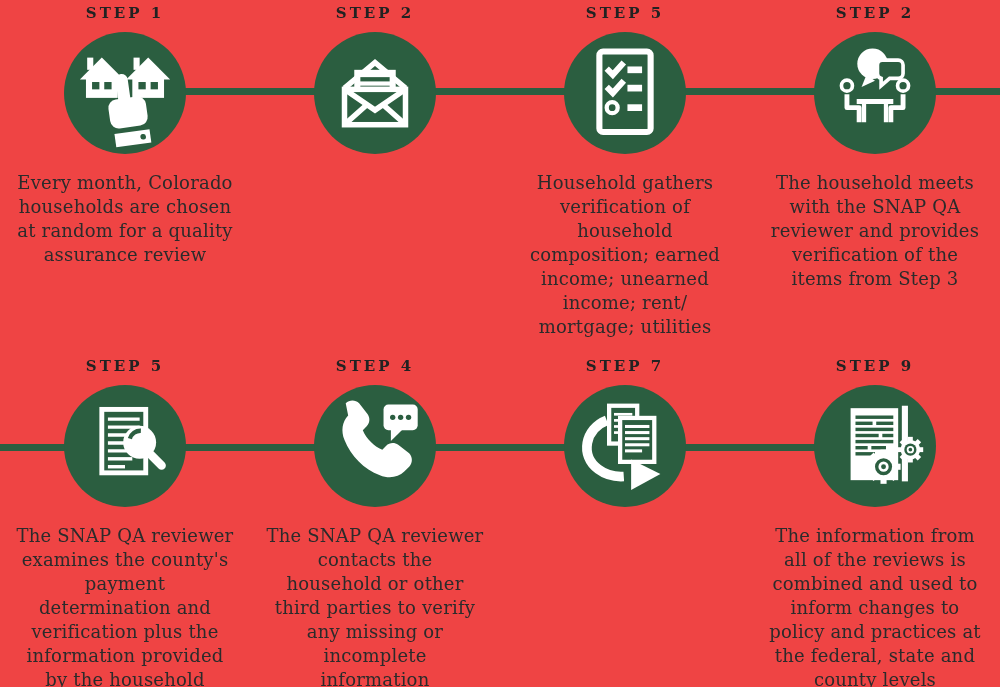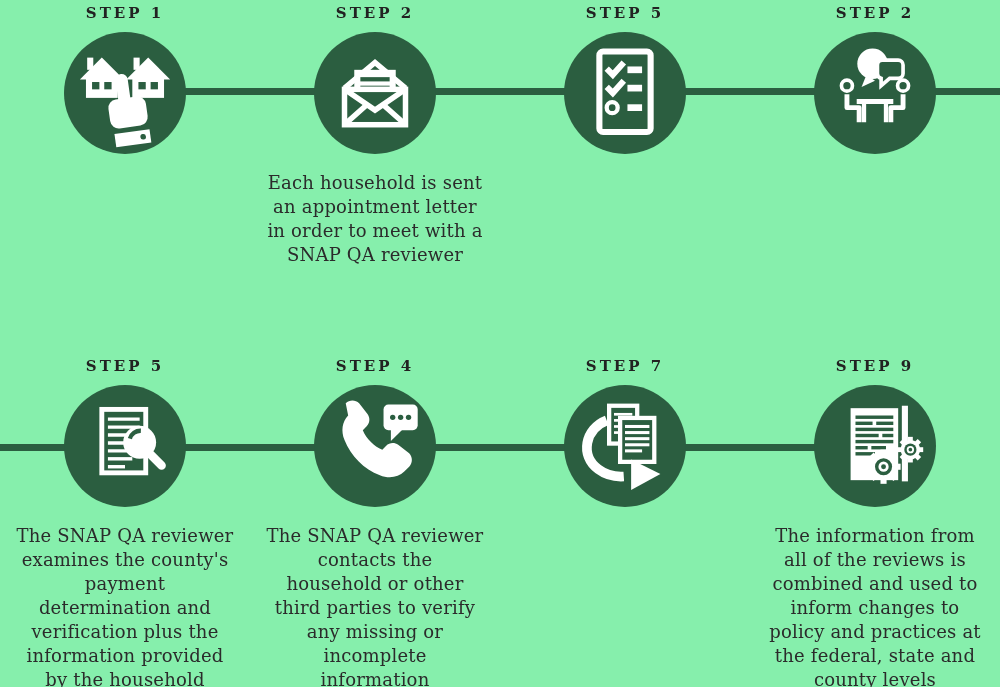--- a/index.html
+++ b/index.html
@@ -1,17 +1,17 @@
 <!DOCTYPE html>
 <html style="--green: #2b5e40;"><head>
 <meta charset="utf-8">
 <style>
   html,body{margin:0;padding:0;background:#fff;}
   .canvas{
-    position:relative;width:1000px;height:687px;background:#86efac;
+    position:relative;width:1000px;height:687px;background:#ef4444;
     overflow:hidden;font-family:"DejaVu Serif","Liberation Serif",serif;
   }
   .connector{position:absolute;height:7px;background:var(--green,#2b5e40);z-index:0;}
   .line1{top:88px;left:127px;right:0;}
   .line2{top:444px;left:0;width:872px;}
   .row{position:absolute;left:0;width:1000px;display:flex;z-index:1;}
   .row1{top:0;}
   .row2{top:353px;}
   .step{width:250px;display:flex;flex-direction:column;align-items:center;}
   .step-label{
@@ -61,72 +61,84 @@
             <rect class="gf" x="71" y="41" width="6" height="6"></rect>
           </g>
           <g transform="rotate(-8 52 66)">
             <rect class="wf" x="46" y="34" width="10" height="30" rx="5"></rect>
             <rect class="wf" x="37" y="54" width="31" height="24" rx="7"></rect>
             <rect class="wf" x="39" y="82" width="29" height="11"></rect>
             <circle class="gf" cx="62" cy="87.5" r="2.3"></circle>
           </g>
         </svg>
       </div>
+      <div class="step-desc">Every month, Colorado
+households are chosen
+at random for a quality
+assurance review</div>
     </div>
 
     <div class="step">
       <div class="step-label">STEP 2</div>
       <div class="circle">
         <svg viewBox="0 0 100 100">
           <polyline class="ws" points="25,46 50,25 75,46" stroke-width="4.5"></polyline>
           <rect class="wf" x="33" y="31" width="34" height="28"></rect>
           <rect class="gf" x="38" y="37" width="24" height="3.5"></rect>
           <rect class="gf" x="38" y="44" width="24" height="3.5"></rect>
           <rect class="gf" x="38" y="51" width="17" height="3.5"></rect>
           <rect x="25" y="47" width="50" height="29" fill="var(--green,#2b5e40)" stroke="#ffffff" stroke-width="4.5"></rect>
           <path class="ws" d="M25,47 L50,64 L75,47" stroke-width="4.5"></path>
           <path class="ws" d="M26,75 L44,59 M74,75 L56,59" stroke-width="4.5"></path>
         </svg>
       </div>
-      <div class="step-desc">Each household is sent
-an appointment letter
-in order to meet with a
-SNAP QA reviewer</div>
     </div>
 
     <div class="step">
       <div class="step-label">STEP 5</div>
       <div class="circle">
         <svg viewBox="0 0 100 100">
           <rect class="ws" x="29" y="16" width="42" height="66" rx="3" stroke-width="5"></rect>
           <path class="ws" d="M35,30 l5,5 l9,-10" stroke-width="5"></path>
           <line class="ws" x1="52" y1="31" x2="64" y2="31" stroke-width="5.5"></line>
           <path class="ws" d="M35,45 l5,5 l9,-10" stroke-width="5"></path>
           <line class="ws" x1="52" y1="46" x2="64" y2="46" stroke-width="5.5"></line>
           <circle class="ws" cx="39.5" cy="62" r="4.5" stroke-width="3.5"></circle>
           <line class="ws" x1="52" y1="62" x2="64" y2="62" stroke-width="5.5"></line>
         </svg>
       </div>
+      <div class="step-desc">Household gathers
+verification of
+household
+composition; earned
+income; unearned
+income; rent/
+mortgage; utilities</div>
     </div>
 
     <div class="step">
       <div class="step-label">STEP 2</div>
       <div class="circle">
         <svg viewBox="0 0 100 100">
           <circle class="wf" cx="48" cy="26" r="12.5"></circle>
           <path class="wf" d="M43,35 l-4,10 l11,-5 z"></path>
           <path d="M56,23 h13 a4,4 0 0 1 4,4 v7 a4,4 0 0 1 -4,4 h-7 l-7,6 v-6 a4,4 0 0 1 -3,-4 v-7 a4,4 0 0 1 4,-4 z" fill="var(--green,#2b5e40)" stroke="#ffffff" stroke-width="3"></path>
           <circle class="ws" cx="27" cy="44" r="4.5" stroke-width="3"></circle>
           <circle class="ws" cx="73" cy="44" r="4.5" stroke-width="3"></circle>
           <path class="ws" d="M27,51 v11 h10 v12" stroke-width="4" stroke-linejoin="round"></path>
           <path class="ws" d="M73,51 v11 h-10 v12" stroke-width="4" stroke-linejoin="round"></path>
           <path class="ws" d="M35,57 h30" stroke-width="4"></path>
           <path class="ws" d="M41,57 v17 M59,57 v17" stroke-width="3.5"></path>
         </svg>
       </div>
+      <div class="step-desc">The household meets
+with the SNAP QA
+reviewer and provides
+verification of the
+items from Step 3</div>
     </div>
 
   </div>
 
   <div class="row row2">
 
     <div class="step">
       <div class="step-label">STEP 5</div>
       <div class="circle">
         <svg viewBox="0 0 100 100">

